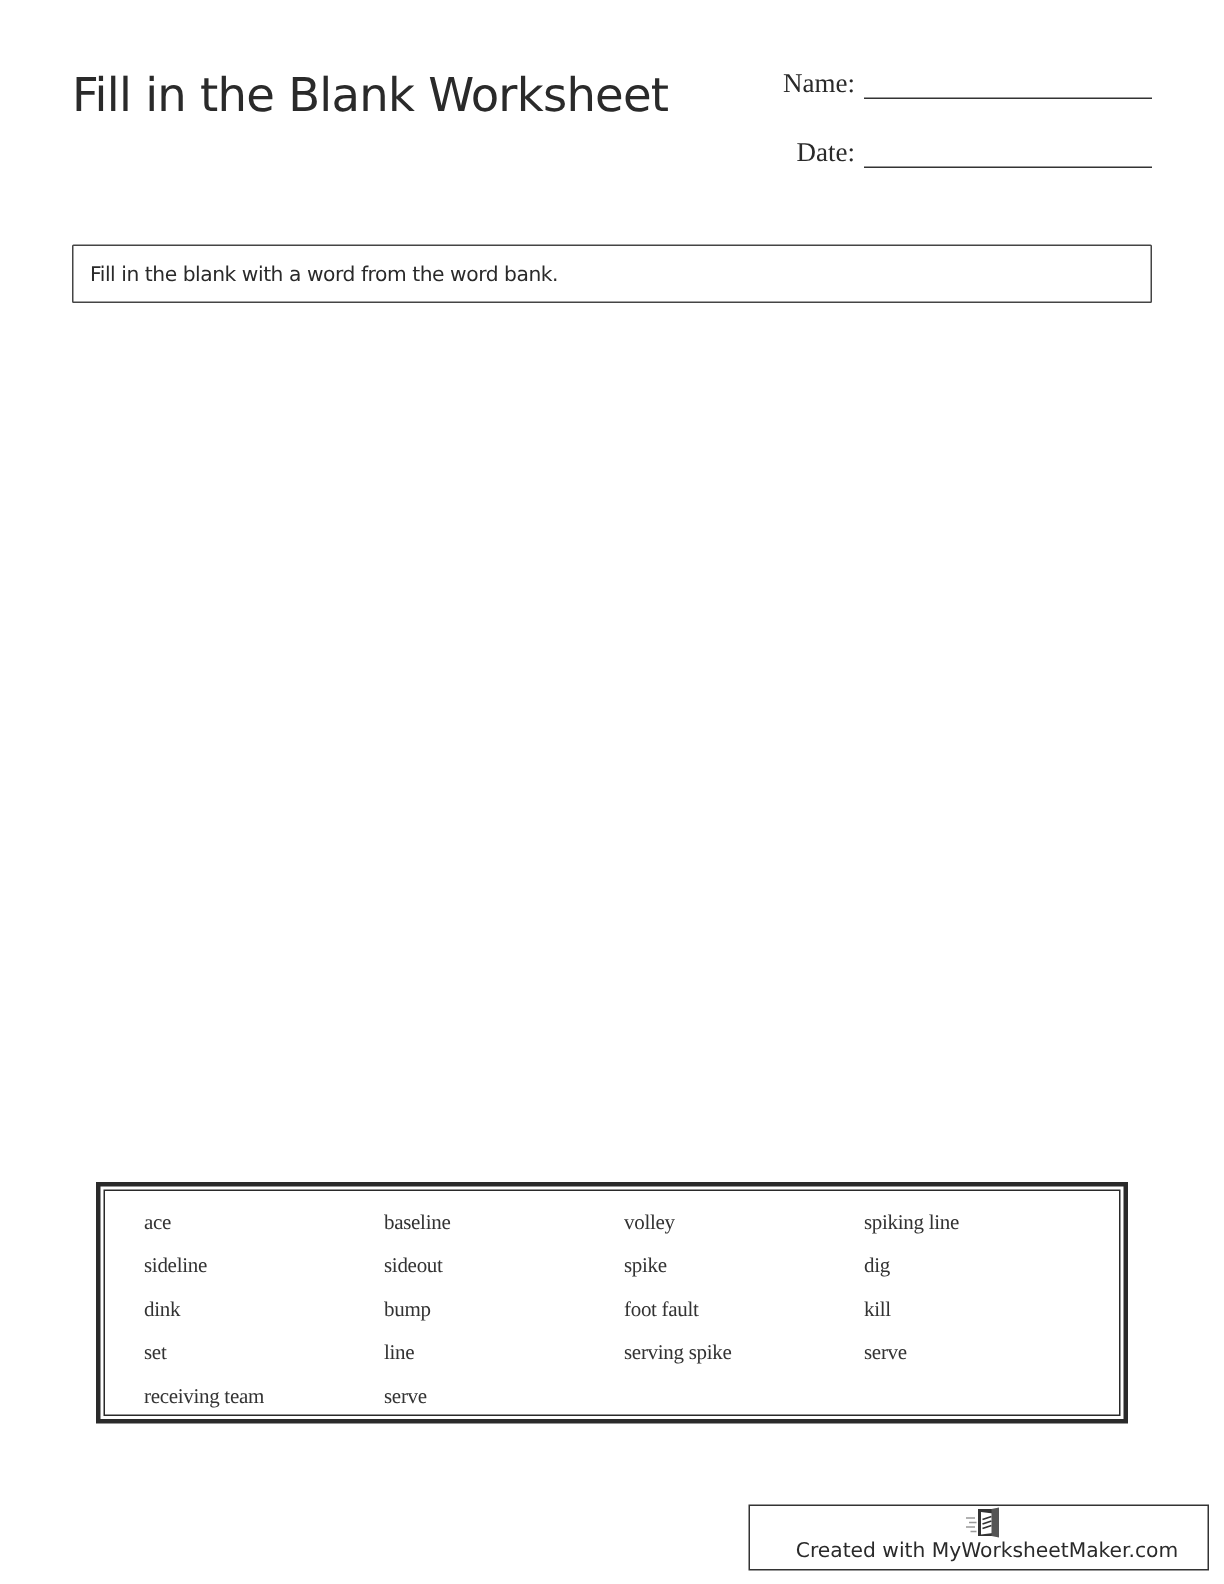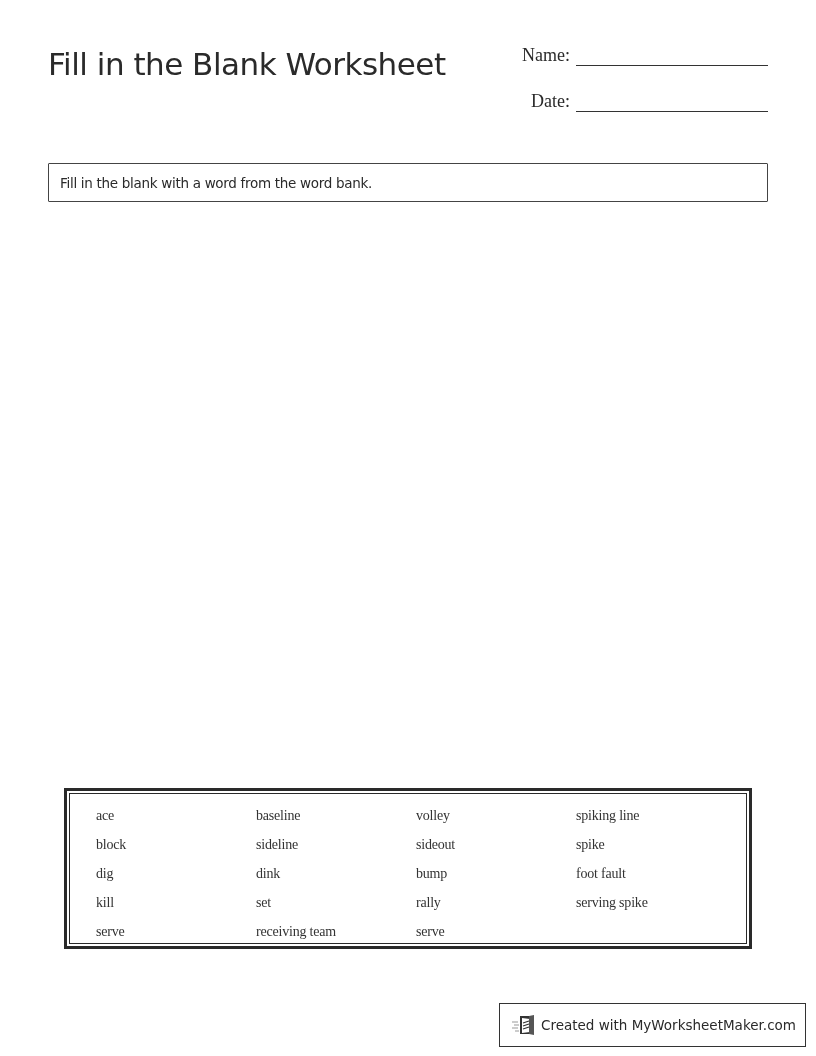--- a/index.html
+++ b/index.html
@@ -80,20 +80,21 @@
       width: 307px;
       height: 44px;
       border: 1.5px solid #333;
       display: flex;
       align-items: center;
       padding-left: 11px;
       font-family: "DejaVu Sans", sans-serif;
       font-size: 13.5px;
       color: #2a2a2a;
       white-space: nowrap;
+      flex-direction: column;
     }
     .footer-icon { width: 24px; height: 22px; margin-right: 6px; display: inline-block; }
   </style>
 </head>
 <body>
 
 <h1 class="title">Fill in the Blank Worksheet</h1>
 
 <div class="field-row name">
   <span class="field-label">Name:</span>
@@ -108,31 +109,30 @@
 <div class="instructions">
   <span>Fill in the blank with a word from the word bank.</span>
 </div>
 
 <div class="word-bank">
   <div class="word-bank-inner">
     <span class="word">ace</span>
     <span class="word">baseline</span>
     <span class="word">volley</span>
     <span class="word">spiking line</span>
-    <span class="word">block</span>
     <span class="word">sideline</span>
     <span class="word">sideout</span>
     <span class="word">spike</span>
     <span class="word">dig</span>
     <span class="word">dink</span>
     <span class="word">bump</span>
     <span class="word">foot fault</span>
     <span class="word">kill</span>
     <span class="word">set</span>
-    <span class="word">rally</span>
+    <span class="word">line</span>
     <span class="word">serving spike</span>
     <span class="word">serve</span>
     <span class="word">receiving team</span>
     <span class="word">serve</span>
     <span class="word"></span>
   </div>
 </div>
 
 <div class="footer">
   <span class="footer-icon">

